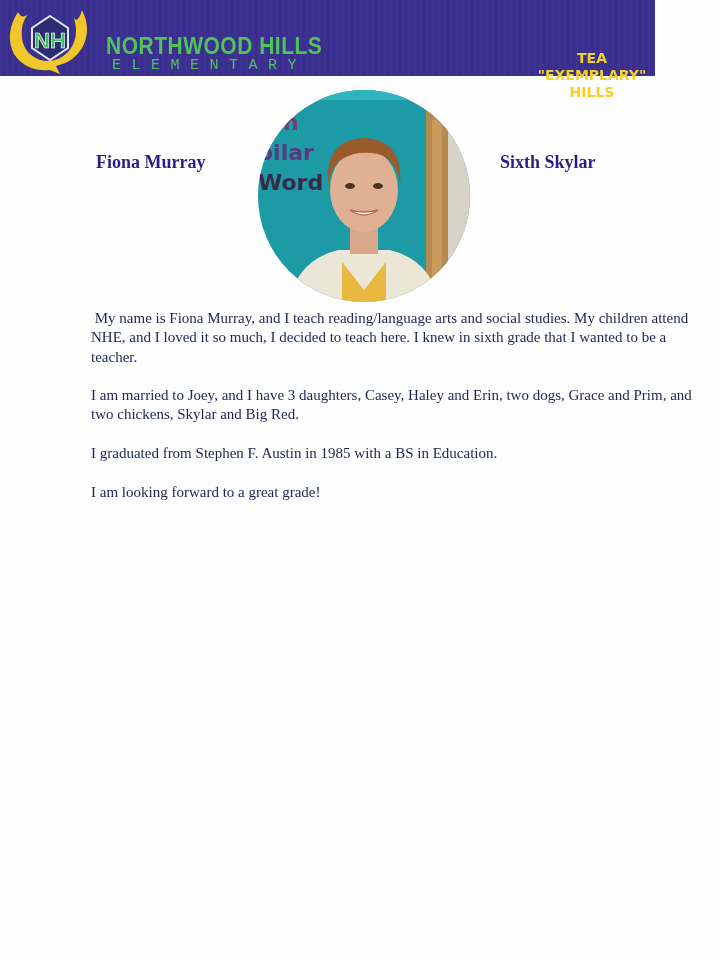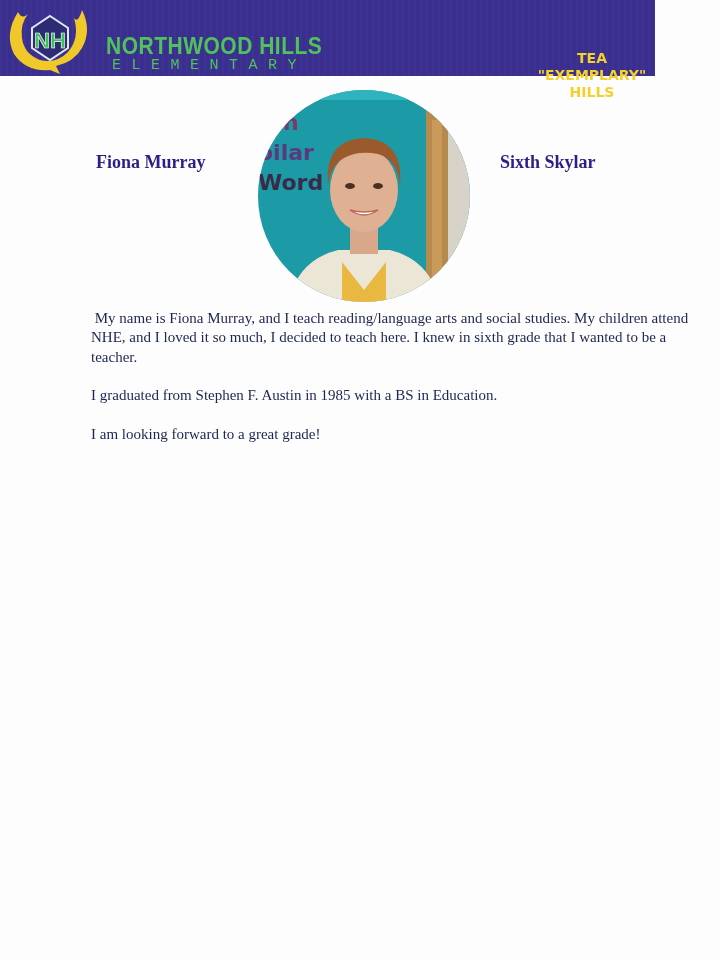--- a/index.html
+++ b/index.html
@@ -57,15 +57,16 @@
     <ellipse cx="92" cy="96" rx="5" ry="3" fill="#4a3020"></ellipse>
     <ellipse cx="120" cy="96" rx="5" ry="3" fill="#4a3020"></ellipse>
     <path d="M92 120 Q106 130 120 120 Q106 124 92 120 Z" fill="#ffffff" stroke="#b86a5a" stroke-width="1.5"></path>
   </svg>
 </div>
 
 <div class="grade">Sixth Skylar</div>
 
 <div class="bio">
   <p style="white-space:pre-wrap"> My name is Fiona Murray, and I teach reading/language arts and social studies. My children attend NHE, and I loved it so much, I decided to teach here. I knew in sixth grade that I wanted to be a teacher.</p>
+  <p>I am married to Joey, and I have 3 daughters, Casey, Haley and Erin, two dogs, Grace and Prim, and two chickens, Skylar and Big Red.</p>
   <p>I graduated from Stephen F. Austin in 1985 with a BS in Education.</p>
   <p>I am looking forward to a great grade!</p>
 </div>
 
 </body></html>

